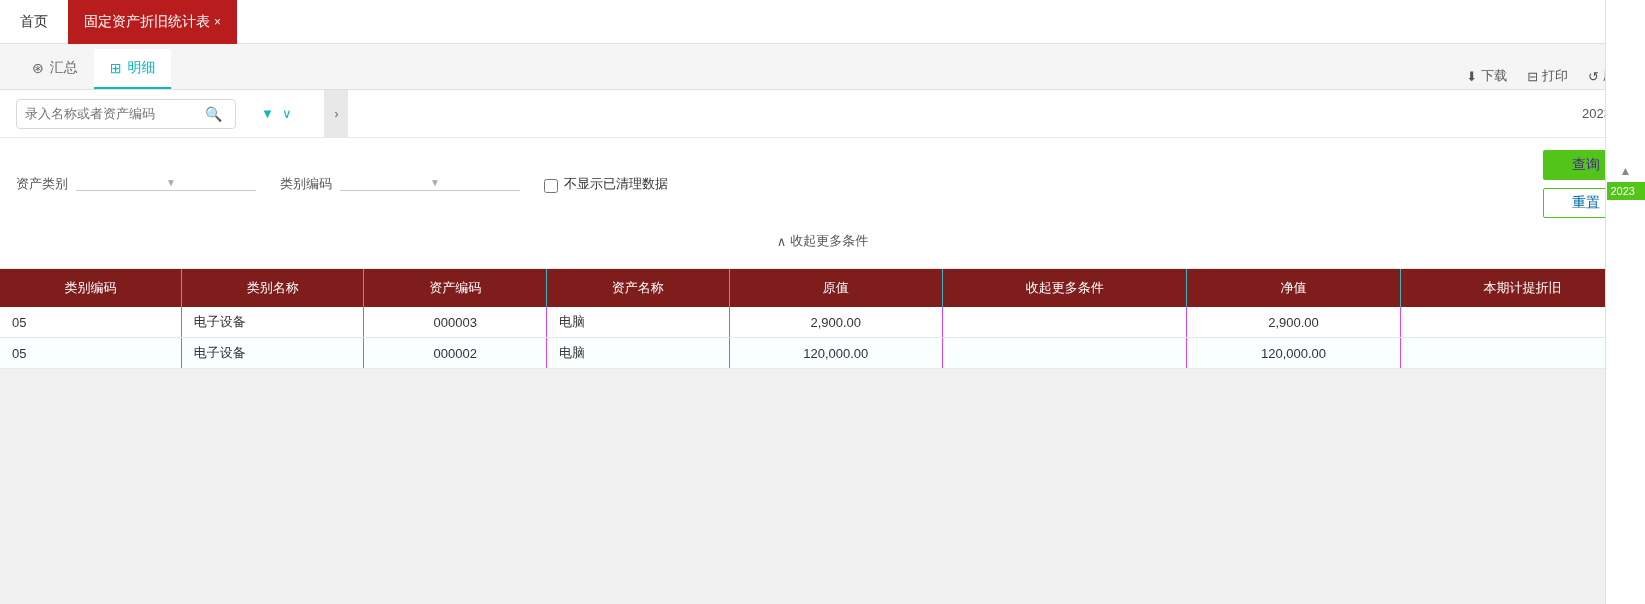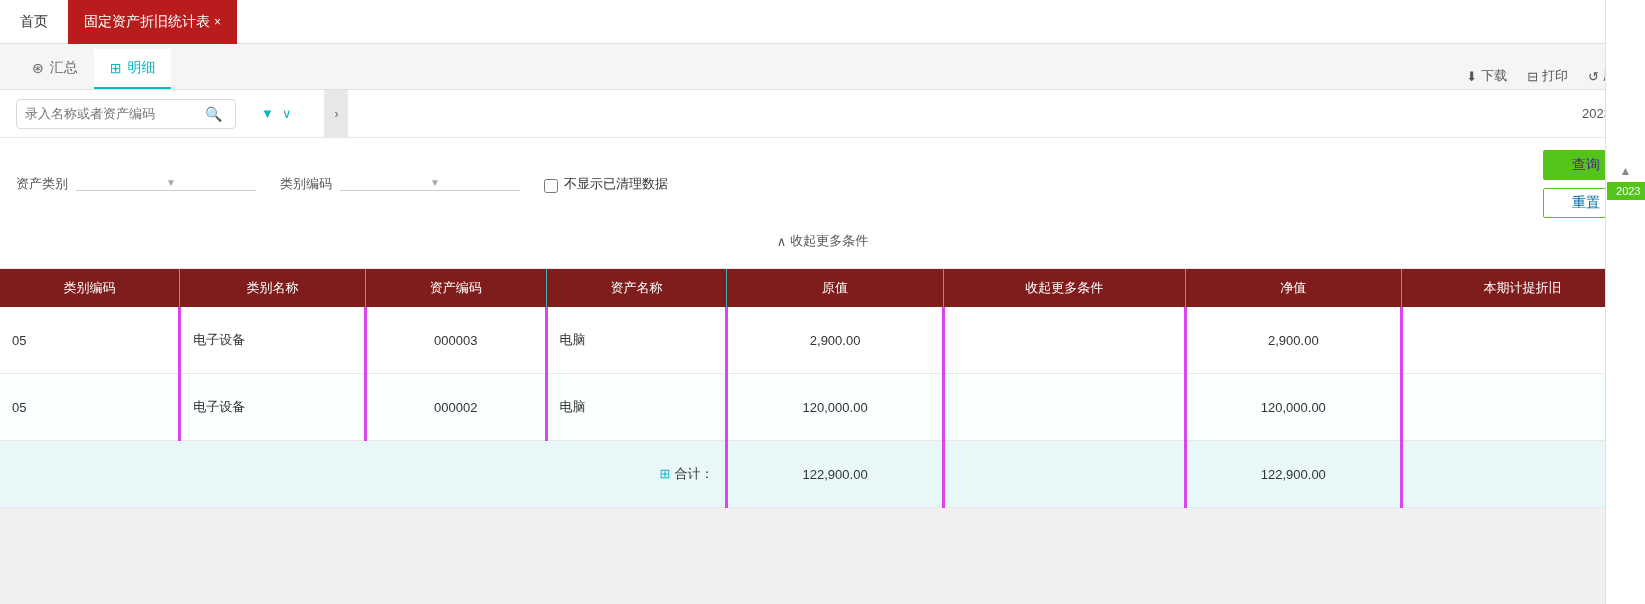--- a/index.html
+++ b/index.html
@@ -46,28 +46,28 @@
     .collapse-btn { display: flex; align-items: center; justify-content: center; padding: 6px 0; cursor: pointer; color: #555; font-size: 13px; gap: 4px; }
 
     
     .table-wrap { flex: 1; overflow: auto; }
     table { width: 100%; border-collapse: collapse; }
     thead tr { background: #7f1d1d; color: #fff; }
     thead th { padding: 10px 12px; font-size: 13px; font-weight: normal; text-align: center; border-right: 1px solid #3bb5be; }
     tbody tr { background: #fff; }
     tbody tr:nth-child(even) { background: #f9fffe; }
     tbody tr.total-row { background: #e8f8f9; }
-    tbody td { padding: 24px 12px; font-size: 13px; text-align: center; border-bottom: 1px solid #e8e8e8; border-right: 3px solid #d946ef; }
+    tbody td { padding: 6px 12px; font-size: 13px; text-align: center; border-bottom: 1px solid #e8e8e8; border-right: 1px solid #d946ef; }
     td.num { text-align: center; }
     td.left { text-align: left; }
 
     
     .right-sidebar { position: absolute; right: 0; top: 0; width: 40px; height: 604px; background: #fff; border-left: 1px solid #e0e0e0; display: flex; flex-direction: column; align-items: center; padding-top: 160px; gap: 0; }
     .month-item { width: 100%; text-align: center; font-size: 12px; color: #555; padding: 6px 0; cursor: pointer; }
-    .year-badge { background: #52c41a; color: #fff; font-size: 11px; padding: 3px 4px; width: 38px; text-align: right; cursor: pointer; }
+    .year-badge { background: #52c41a; color: #fff; font-size: 11px; padding: 3px 4px; width: 38px; text-align: left; cursor: pointer; }
     .scroll-up { color: #888; font-size: 12px; padding: 4px 0; cursor: pointer; }
 
     .total-icon { color: #0db8c0; margin-right: 4px; font-size: 13px; }
   </style>
 </head>
 <body>
 
 <div class="app-container">
 
   <div class="top-nav">
@@ -178,27 +178,20 @@
           <tr>
     <td class="left">05</td>
     <td class="left">电子设备</td>
     <td>000002</td>
     <td class="left">电脑</td>
     <td class="num">120,000.00</td>
     <td class="num"></td>
     <td class="num">120,000.00</td>
     <td class="num"></td>
   </tr>
-          <tr class="total-row">
-  <td colspan="4" style="text-align:right;"><span class="total-icon">⊞</span>合计：</td>
-  <td class="num">122,900.00</td>
-  <td class="num"></td>
-  <td class="num">122,900.00</td>
-  <td class="num"></td>
-</tr>
         </tbody>
     </table>
   </div>
 
   <div class="right-sidebar">
     <span class="scroll-up">▲</span>
 
     <div class="year-badge">2023</div>
   </div>
 

